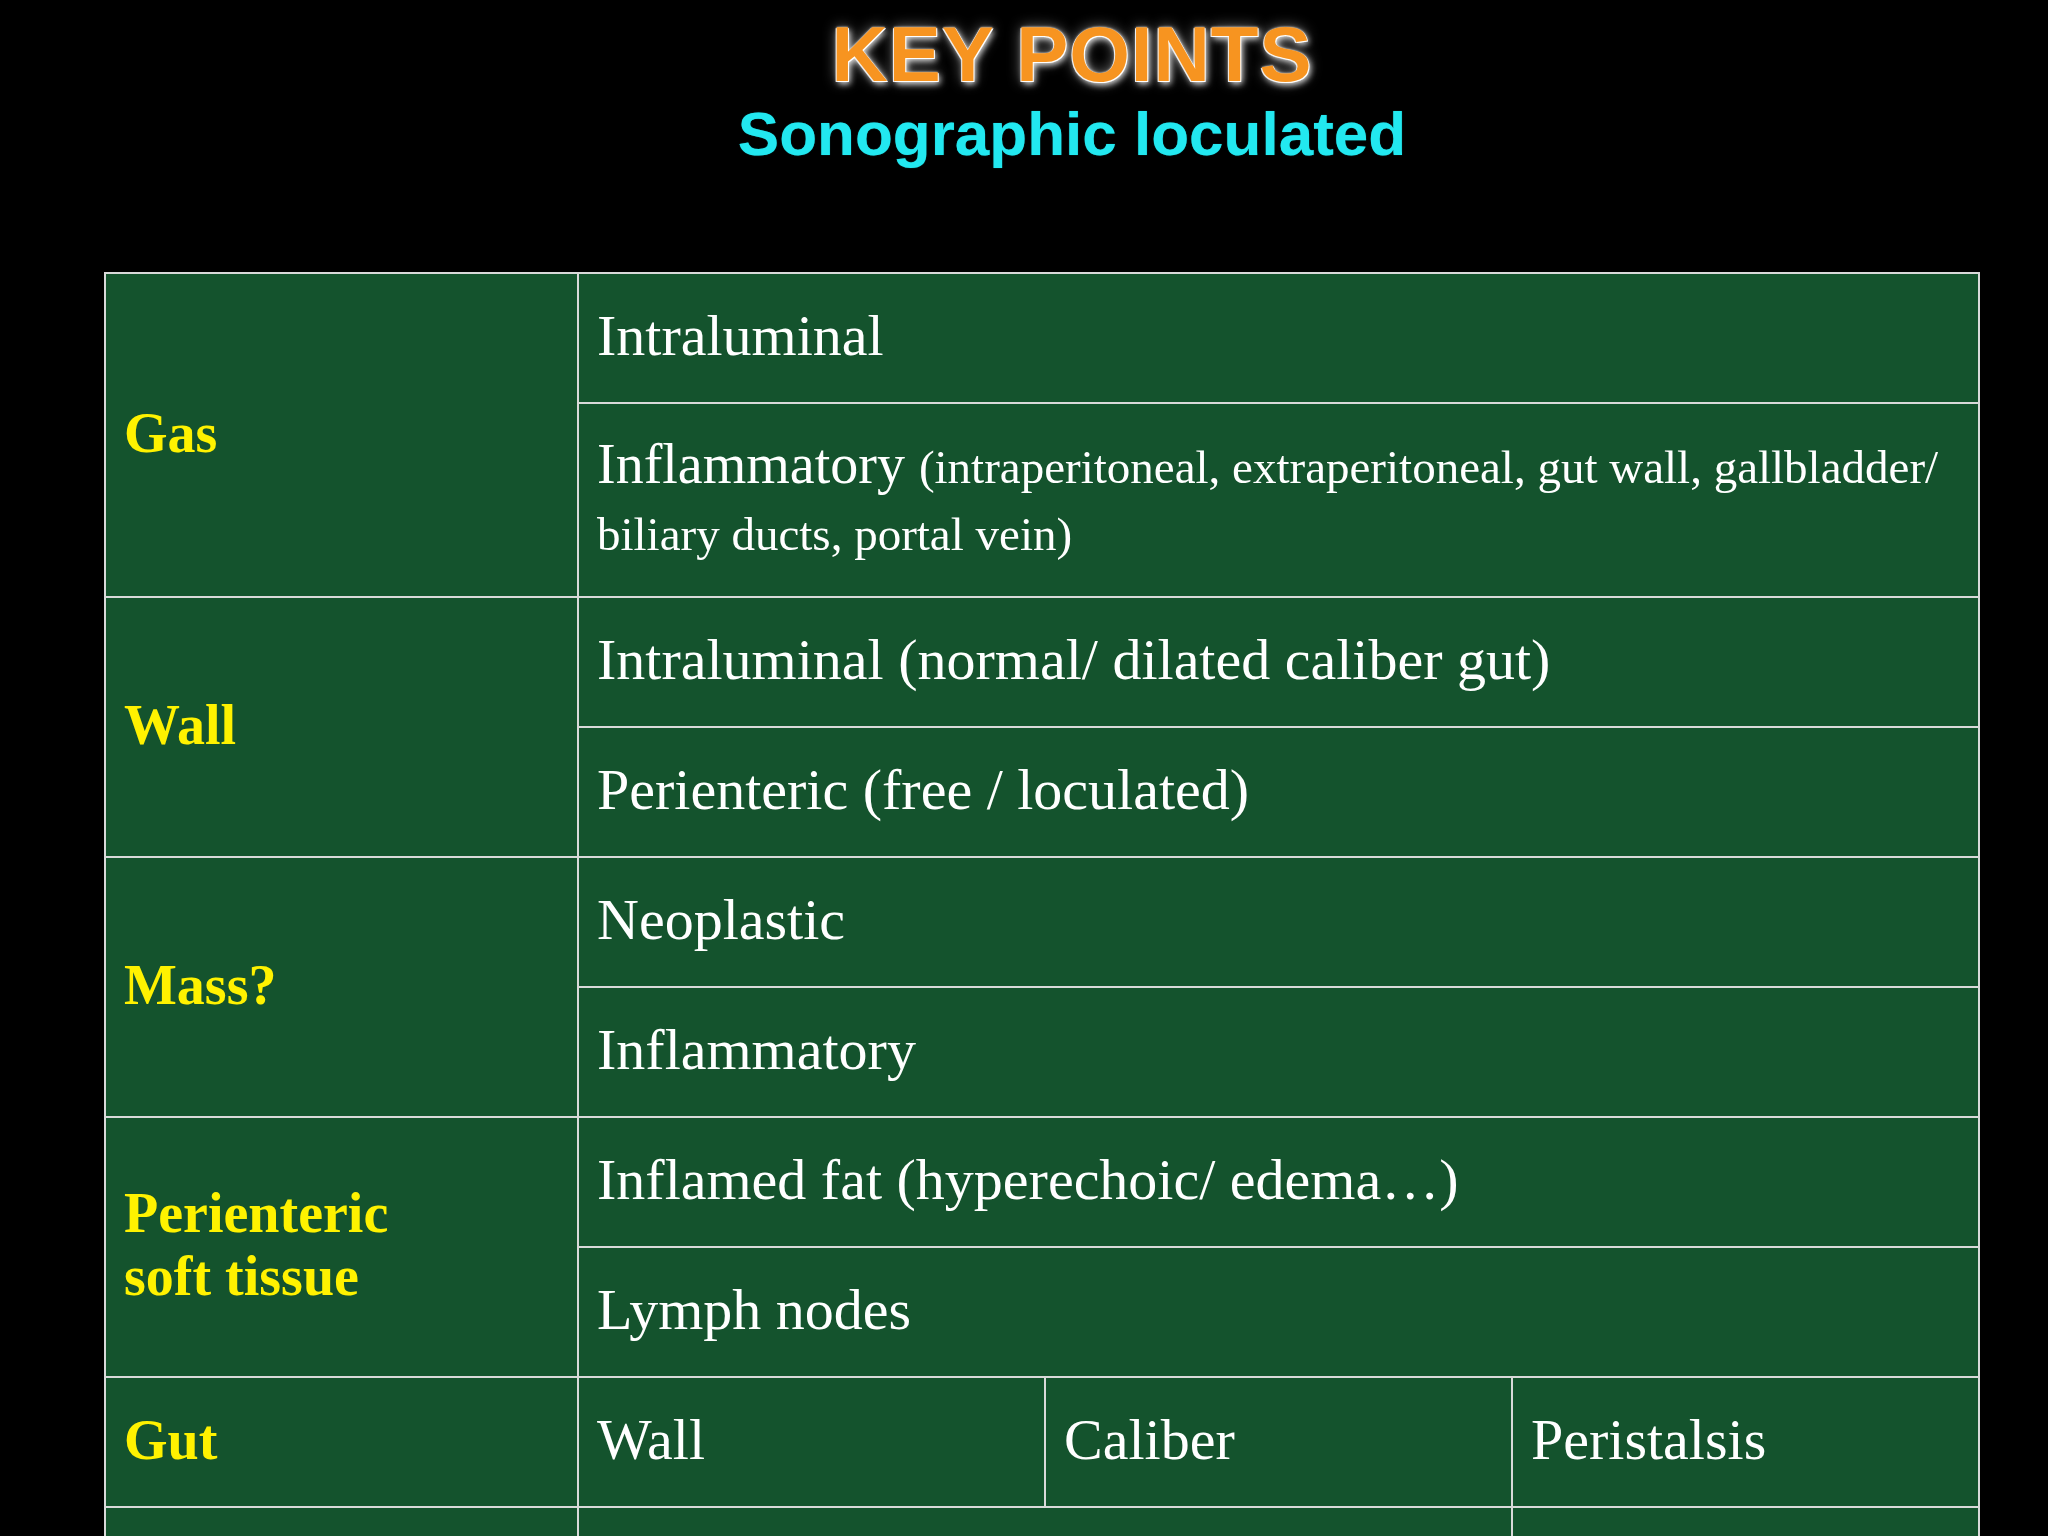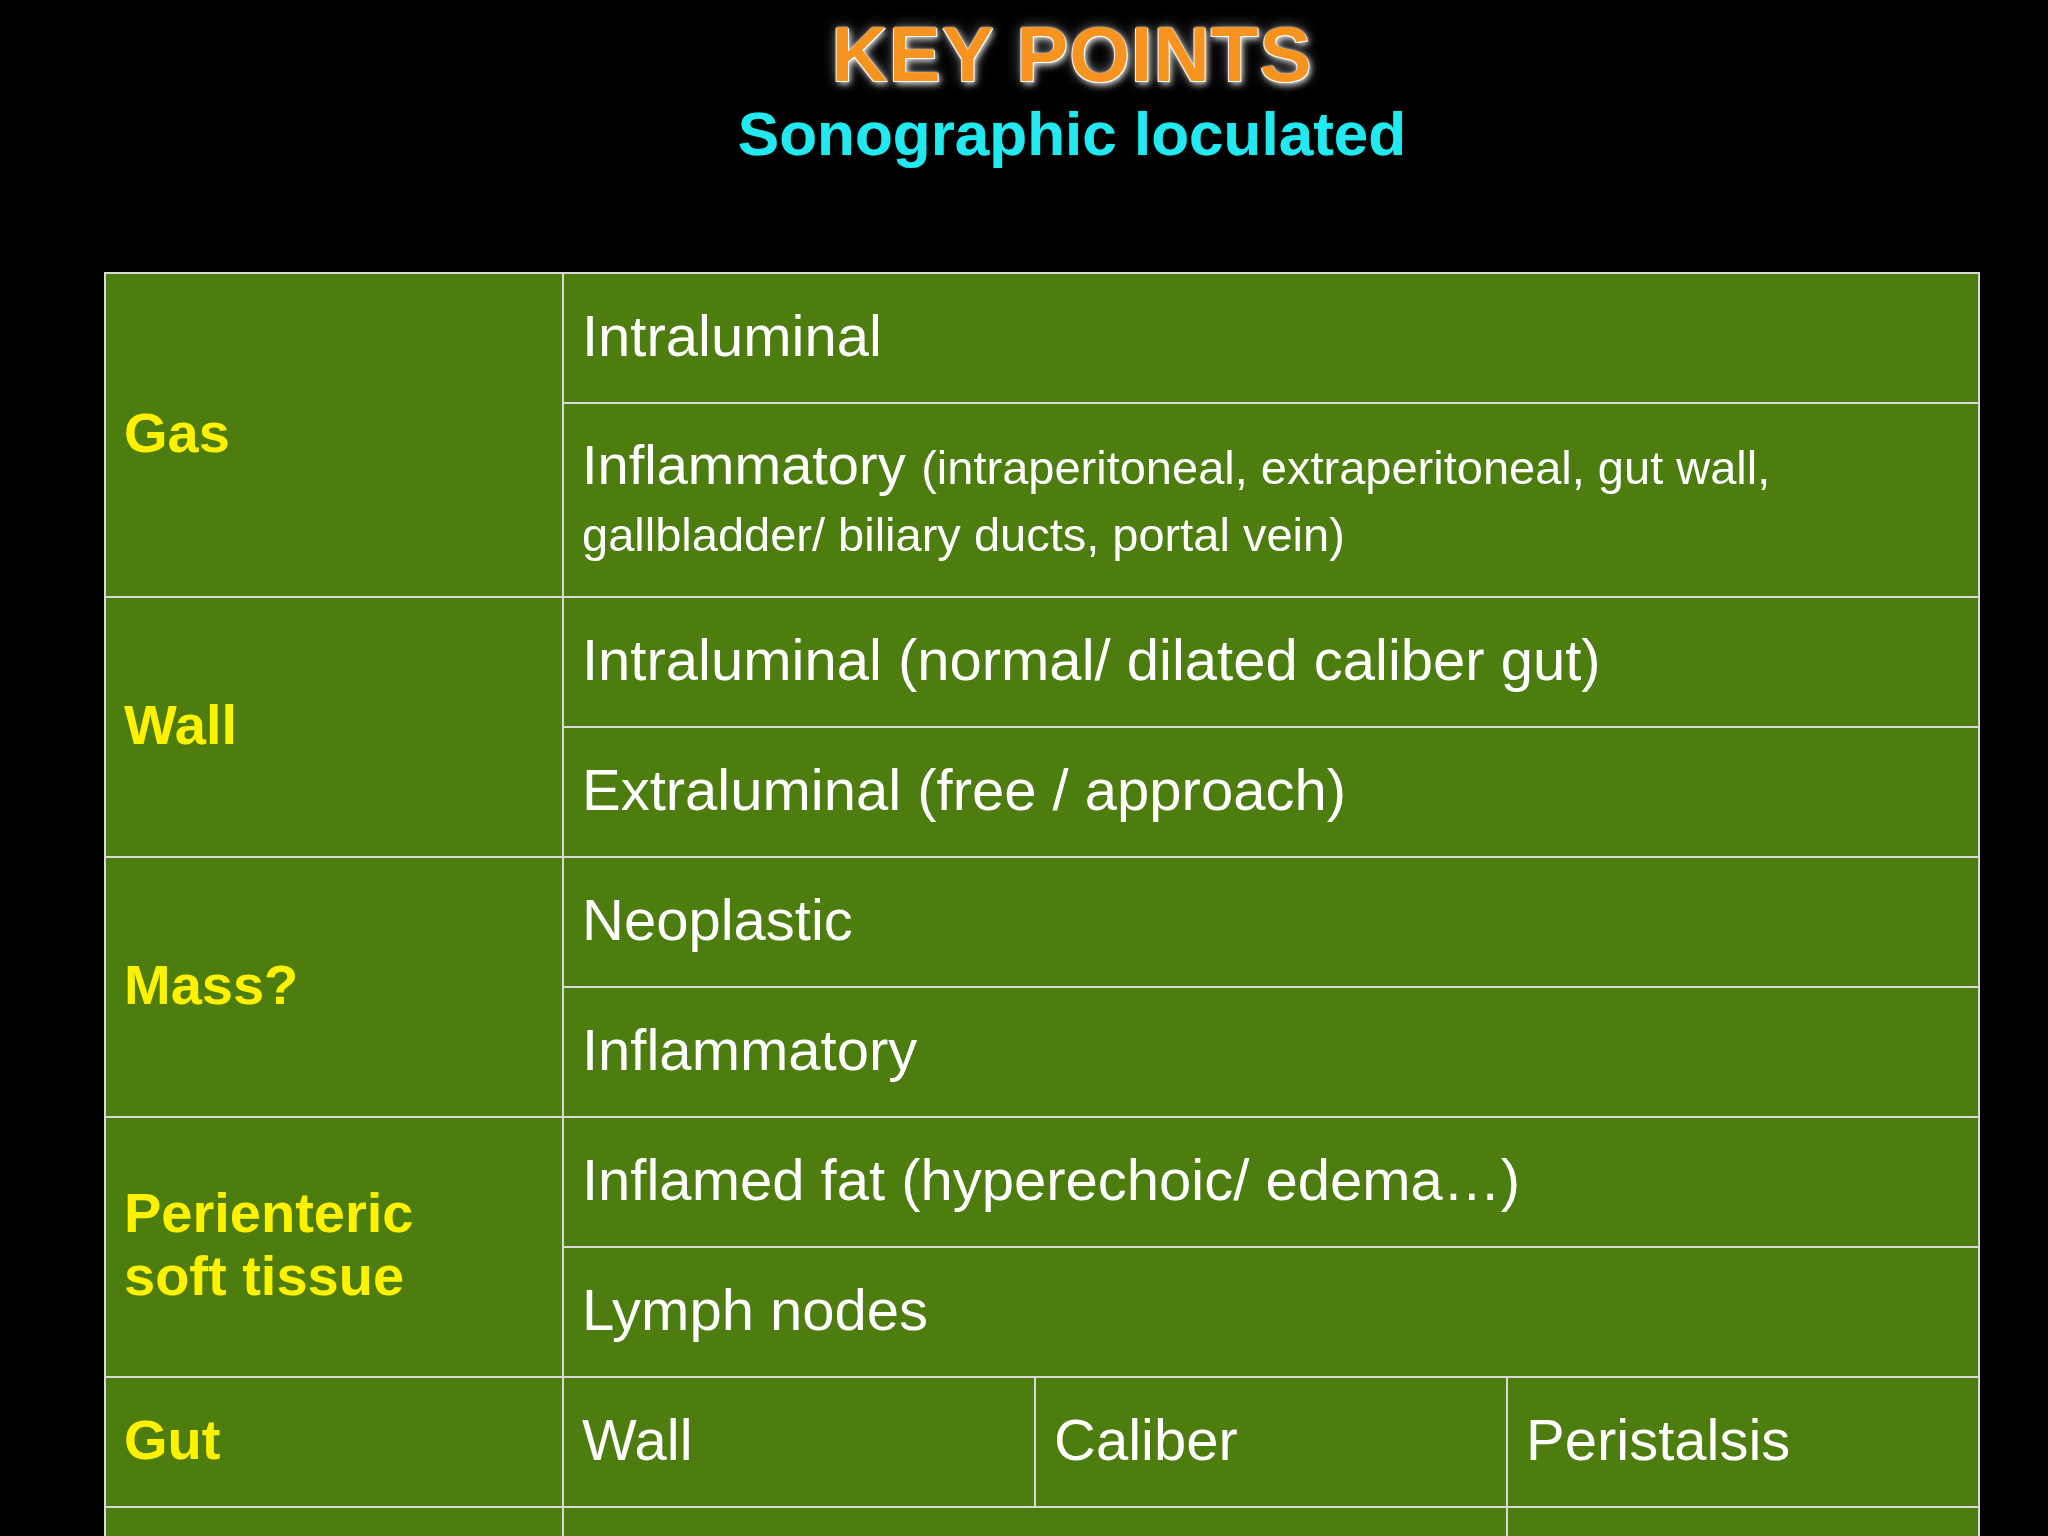--- a/index.html
+++ b/index.html
@@ -61,23 +61,24 @@
     top: 272px;
     width: 1876px;
   }
   table.keypoints {
     border-collapse: collapse;
     width: 1876px;
     table-layout: fixed;
   }
   table.keypoints td {
     border: 2px solid #d9d9d9;
-    padding: 4px 3px 8px 18px;
+    padding: 4px 18px 8px 18px;
     vertical-align: middle;
-    background: #4d7c0f;
+    background: #14532d;
+    font-family: Liberation Serif, serif;
   }
   
   td.label {
     width: 435px;
     color: #FFF200;
     font-weight: bold;
     font-size: 56px;
     line-height: 1.12;
     padding-left: 22px;
     vertical-align: top;
@@ -131,21 +132,21 @@
         </tr>
         <tr>
           <td class="val wrapcell h-double" colspan="3"><span>Inflammatory </span><span class="paren-small">(intraperitoneal, extraperitoneal, gut wall, gallbladder/ biliary ducts, portal vein)</span></td>
         </tr>
 
         <tr>
           <td class="label" rowspan="2">Wall</td>
           <td class="val h-std" colspan="3">Intraluminal  (normal/ dilated caliber gut)</td>
         </tr>
         <tr>
-          <td class="val h-std" colspan="3">Extraluminal (free / approach)</td>
+          <td class="val h-std" colspan="3">Perienteric (free / loculated)</td>
         </tr>
 
         <tr>
           <td class="label" rowspan="2">Mass?</td>
           <td class="val h-std" colspan="3">Neoplastic</td>
         </tr>
         <tr>
           <td class="val h-std" colspan="3">Inflammatory</td>
         </tr>
 

